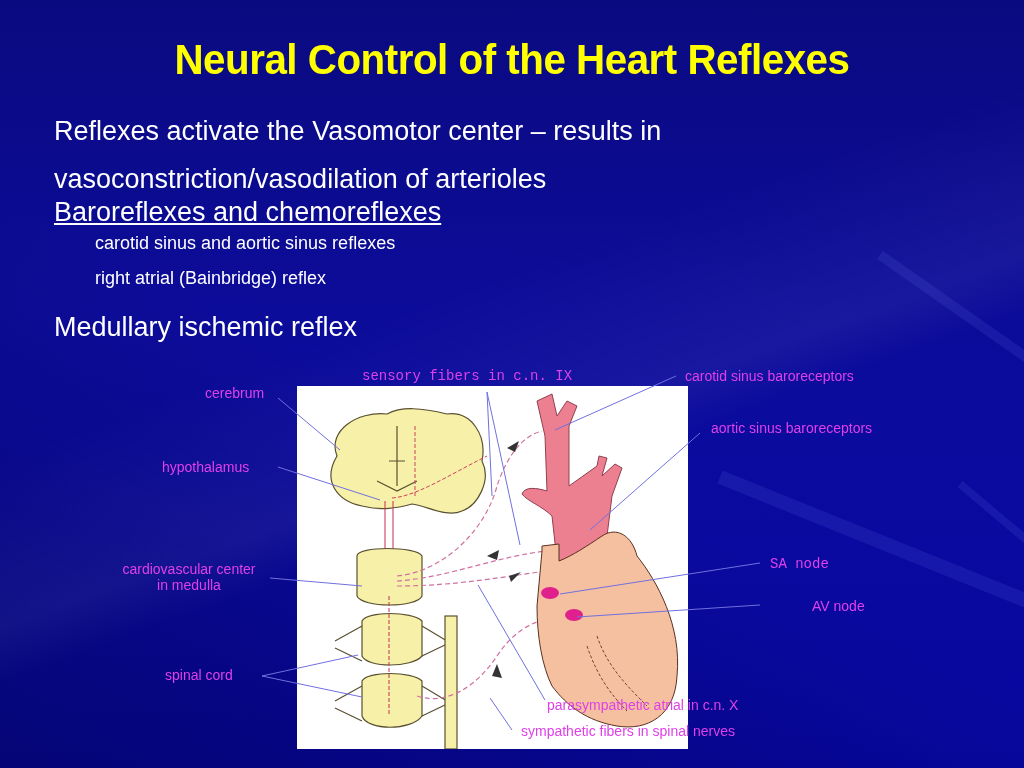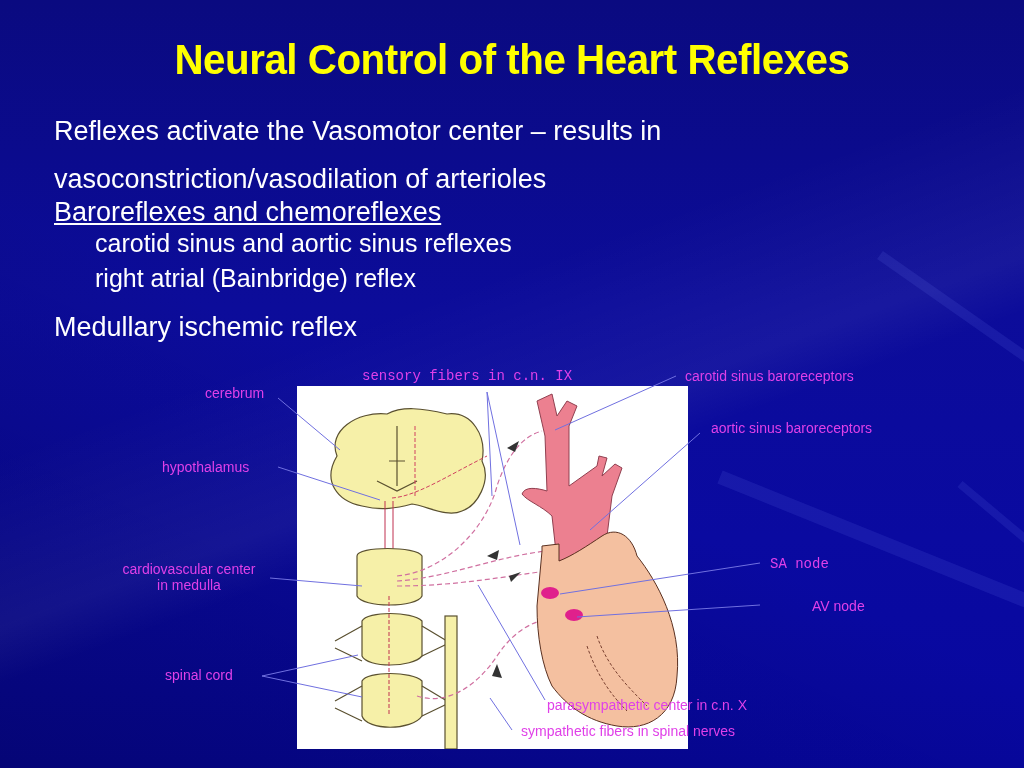--- a/index.html
+++ b/index.html
@@ -15,21 +15,21 @@
       linear-gradient(25deg, rgba(0,0,40,0.35) 0%, rgba(0,0,0,0) 45%),
       linear-gradient(180deg, #0a0a80 0%, #0c0c9a 40%, #0a0aa0 70%, #0707a0 100%);
   }
   .streak { position: absolute; background: rgba(120,140,255,0.12); transform-origin: left center; }
   .title {
     position: absolute; left: 0; right: 0; top: 36px; text-align: center;
     color: #ffff00; font-weight: bold; font-size: 42px; letter-spacing: -0.5px;
     transform: scaleX(0.96);
   }
   .bullet { position: absolute; color: #ffffff; font-size: 27px; line-height: 38px; }
-  .sub { position: absolute; color: #ffffff; font-size: 25px; line-height: 36px; }
+  .sub { position: absolute; color: #ffffff; font-size: 18px; line-height: 36px; }
   .u { text-decoration: underline; }
   .figure {
     position: absolute; left: 297px; top: 386px; width: 391px; height: 363px;
     background: #ffffff;
   }
   .lbl { position: absolute; color: #e040e8; font-size: 14px; white-space: nowrap; }
   .lbl.center { text-align: center; }
   svg.overlay { position: absolute; left: 0; top: 0; width: 1024px; height: 768px; pointer-events: none; }
 </style>
 </head>
@@ -122,14 +122,14 @@
 <div class="lbl" style="left:205px;top:385px;">cerebrum</div>
 <div class="lbl" style="left:711px;top:420px;">aortic sinus baroreceptors</div>
 <div class="lbl" style="left:162px;top:459px;">hypothalamus</div>
 <div class="lbl center" style="left:108px;top:561px;width:162px;">
   <div>cardiovascular center</div>
   <div>in medulla</div>
 </div>
 <div class="lbl" style="left:770px;top:556px;font-family:Liberation Mono, monospace;">SA node</div>
 <div class="lbl" style="left:812px;top:598px;text-align:right;">AV node</div>
 <div class="lbl" style="left:165px;top:667px;">spinal cord</div>
-<div class="lbl" style="left:547px;top:697px;">parasympathetic center in c.n. X</div>
+<div class="lbl" style="left:547px;top:697px;">parasympathetic atrial in c.n. X</div>
 <div class="lbl" style="left:521px;top:723px;">sympathetic fibers in spinal nerves</div>
 
 </body></html>

